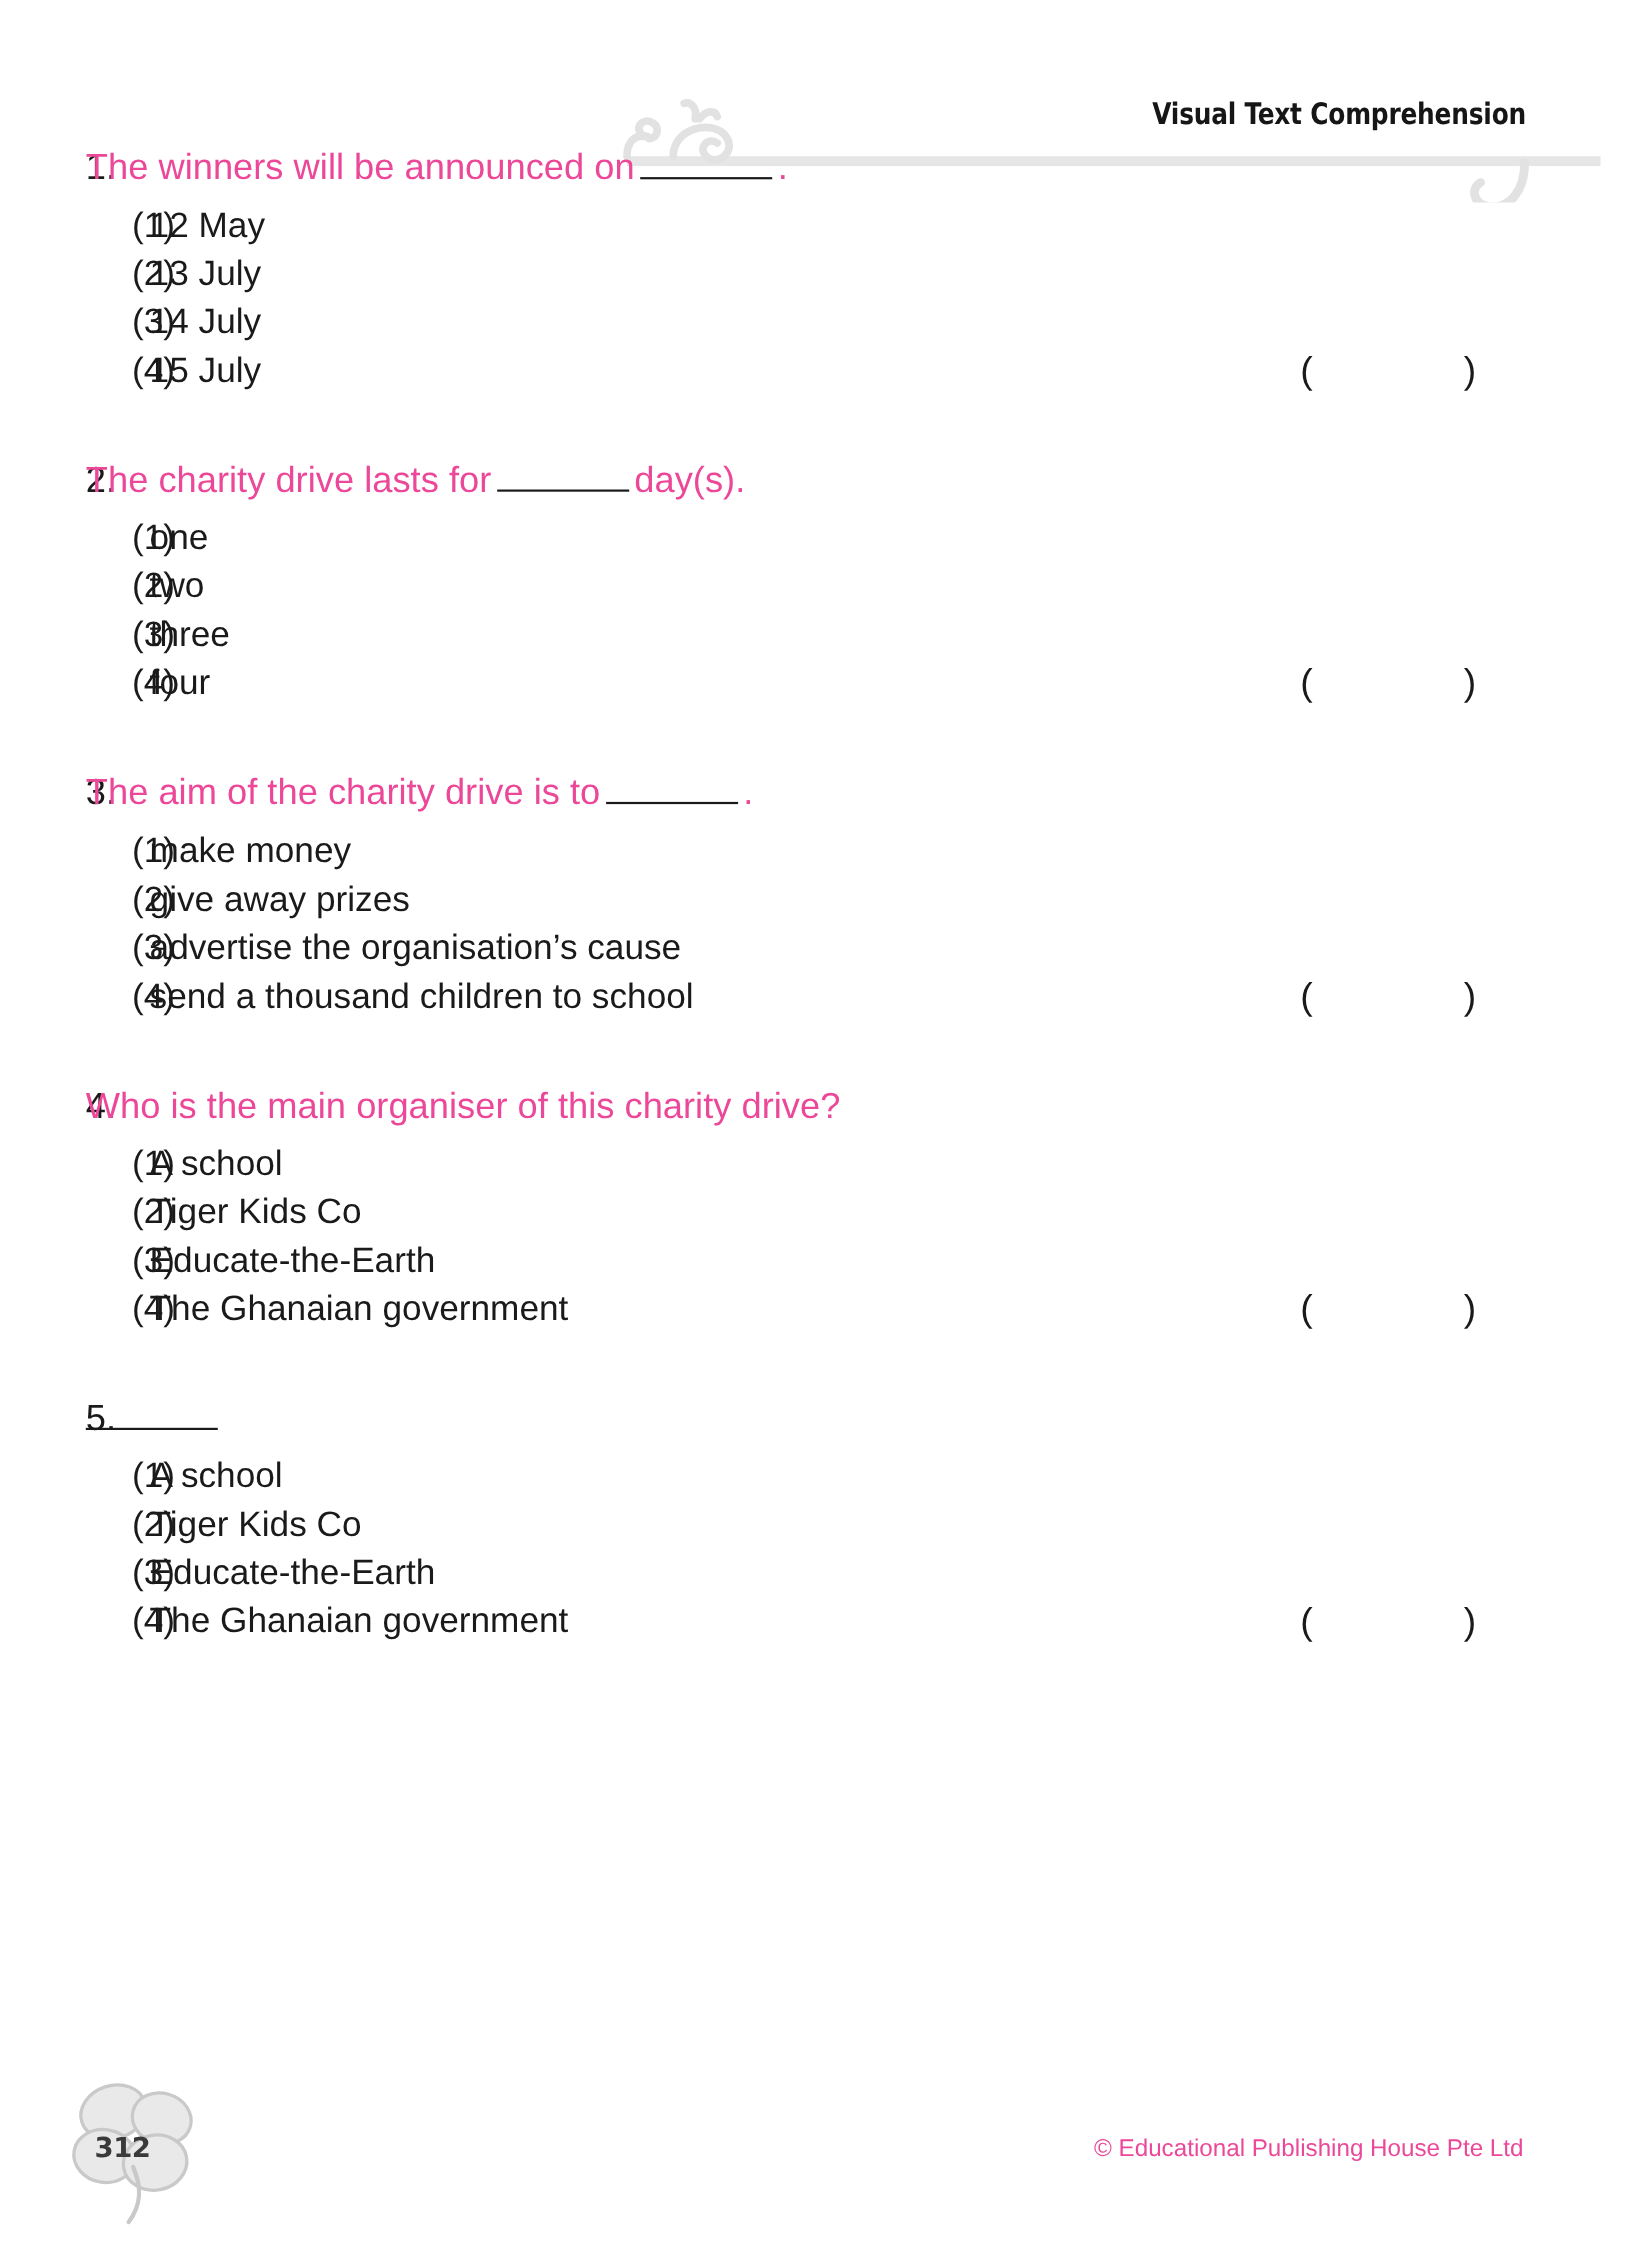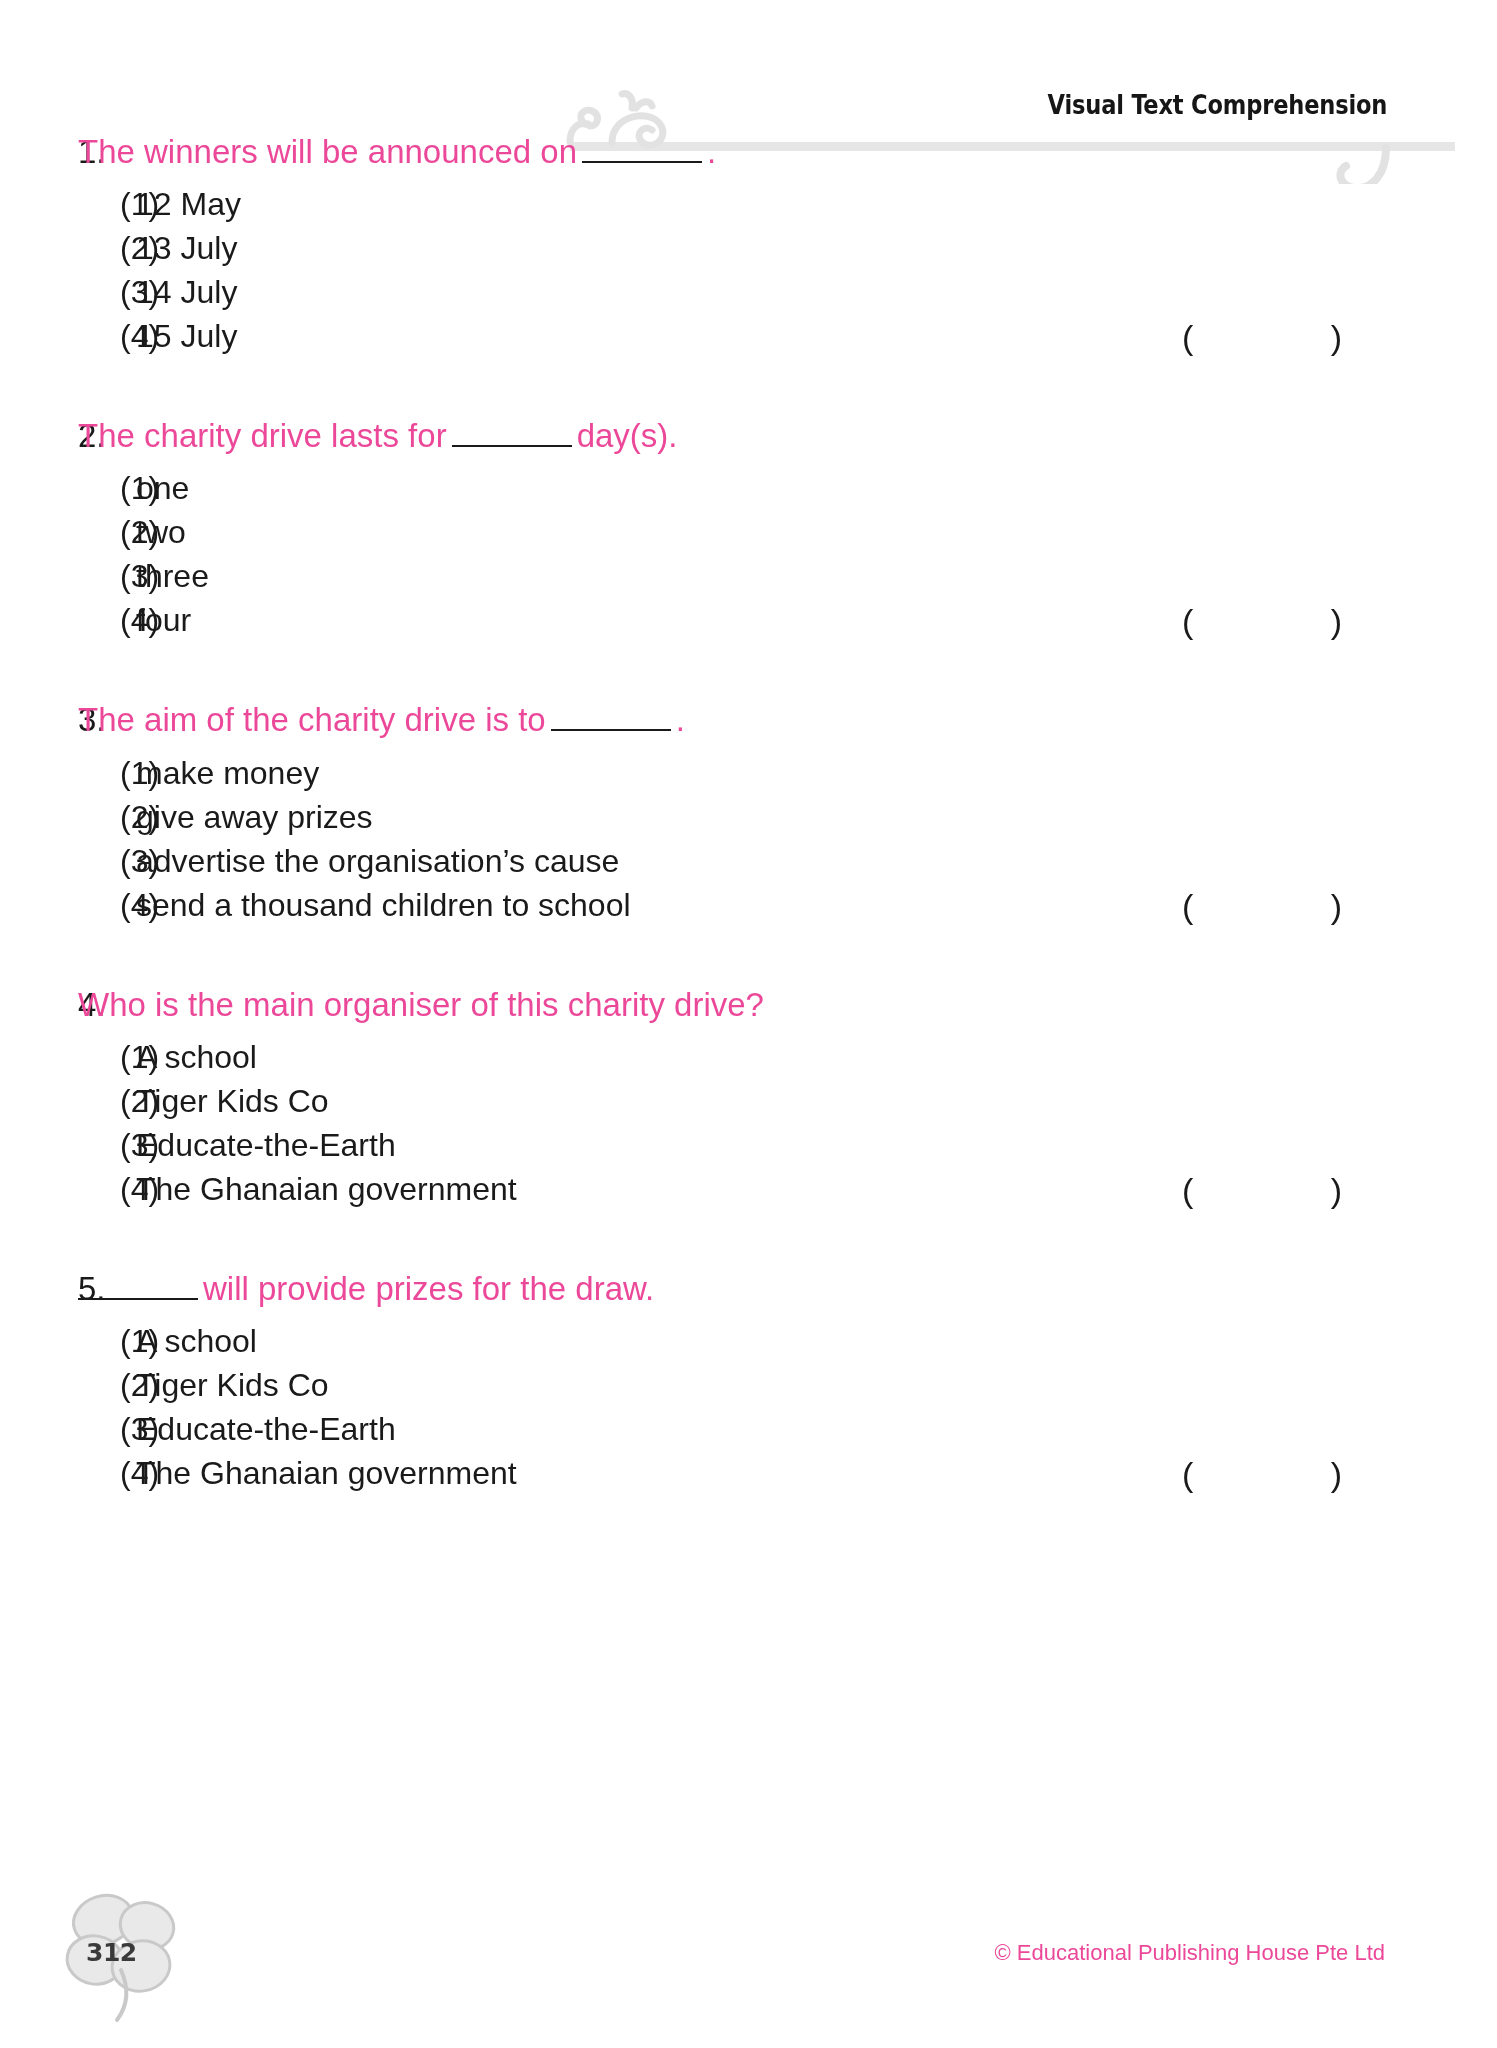--- a/index.html
+++ b/index.html
@@ -301,21 +301,21 @@
           <span>(</span>
           <span>)</span>
         </span>
       </li>
     </ul>
   </div>
 
   <div class="question">
     <div class="q-stem">
       <span class="q-num">5.</span>
-      <span class="q-text"><span class="blank lead"></span><span>will provide prizes for the draw.</span></span>
+      <span class="q-text"><span class="blank lead"></span></span>
     </div>
     <ul class="options">
       <li class="option-row">
         <span class="opt-label">(1)</span>
         <span class="opt-text">A school</span>
       </li>
       <li class="option-row">
         <span class="opt-label">(2)</span>
         <span class="opt-text">Tiger Kids Co</span>
       </li>

